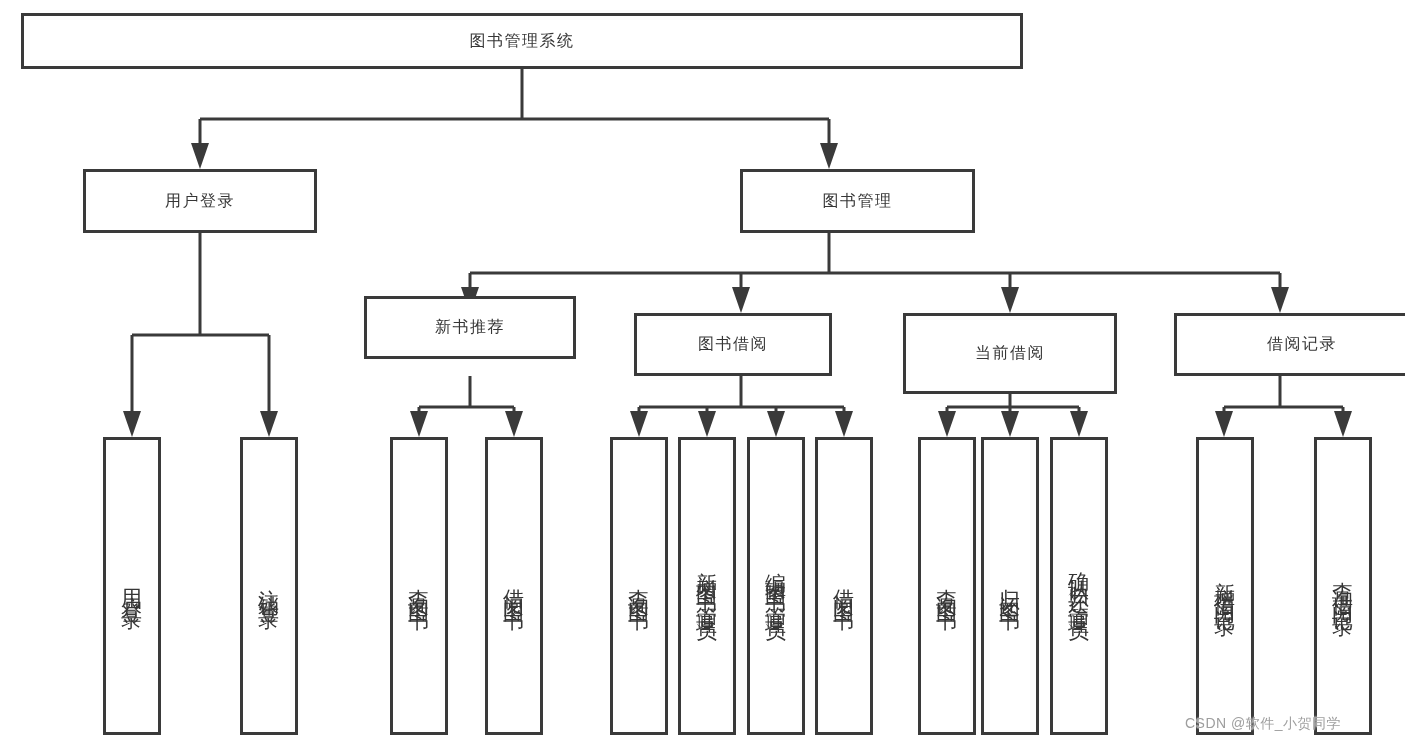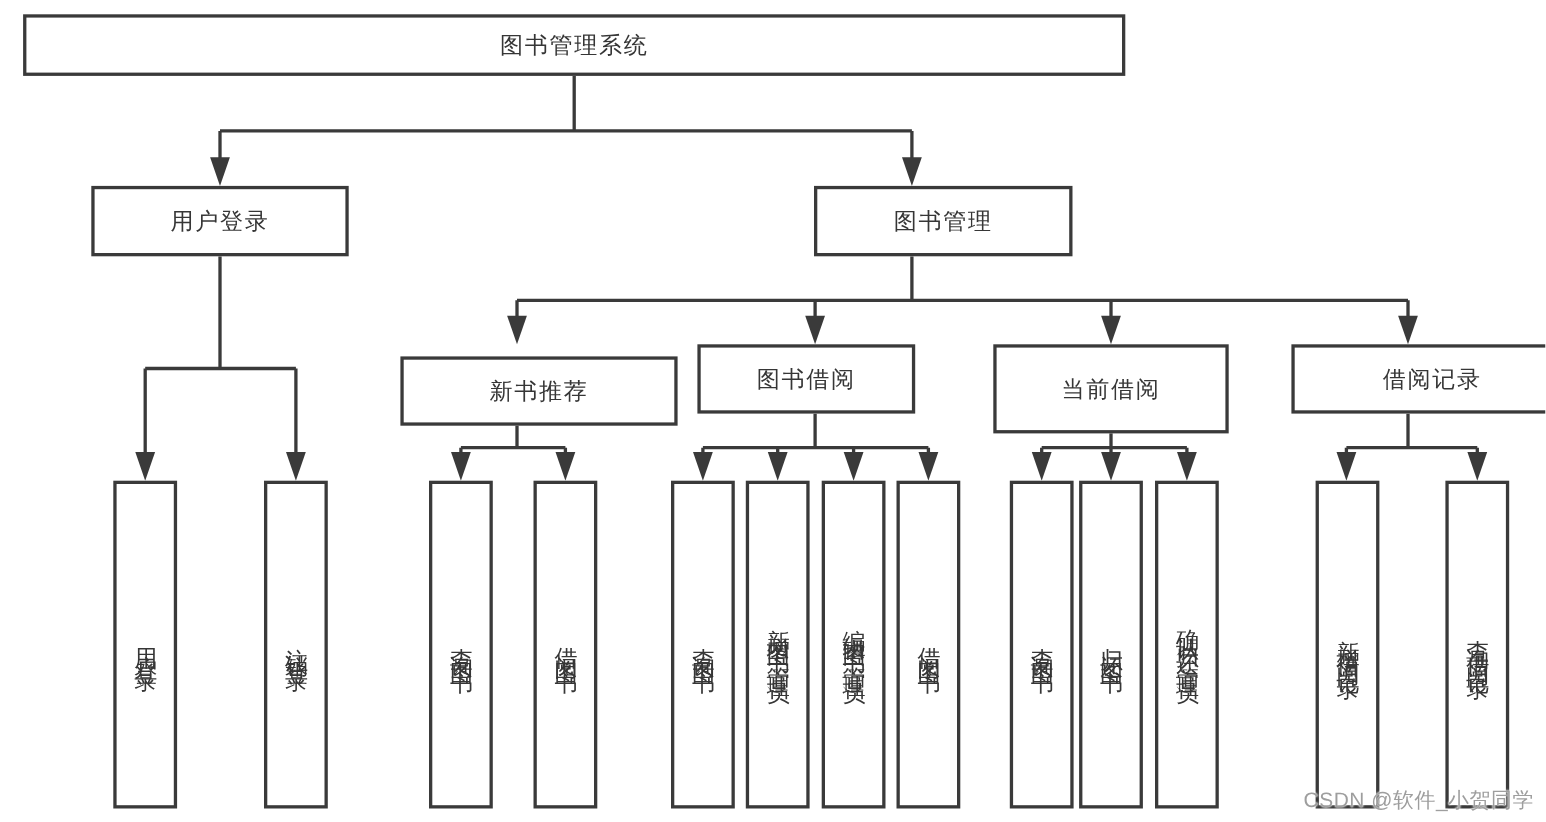--- a/index.html
+++ b/index.html
@@ -6,44 +6,44 @@
   #canvas{
     position:relative;width:1405px;height:747px;background:#ffffff;
     font-family:"Liberation Sans","DejaVu Sans",sans-serif;overflow:hidden;
   }
   #connectors{position:absolute;left:0;top:0;width:1405px;height:747px;}
   .box{
     position:absolute;box-sizing:border-box;background:#ffffff;
     border:3px solid #3a3a3a;display:flex;align-items:center;justify-content:center;
     color:#363636;
   }
-  .hlabel{font-size:21px;letter-spacing:1.5px;white-space:nowrap;}
+  .hlabel{font-size:16px;letter-spacing:1.5px;white-space:nowrap;}
   .vtext{
     writing-mode:vertical-rl;text-orientation:mixed;
     font-size:21px;letter-spacing:7px;line-height:1;white-space:nowrap;
   }
   
   #root{left:21px;top:13px;width:1002px;height:56px;}
   
   #n-user-login{left:83px;top:169px;width:234px;height:64px;}
   #n-book-mgmt{left:740px;top:169px;width:235px;height:64px;}
   
-  #n-recommend{left:364px;top:324px;width:252px;height:63px;}
+  #n-recommend{left:364px;top:296px;width:212px;height:63px;}
   #n-borrow{left:634px;top:313px;width:198px;height:63px;}
   #n-current{left:903px;top:313px;width:214px;height:81px;}
   #n-records{left:1174px;top:313px;width:256px;height:63px;justify-content:center;}
   
   .leaf{top:437px;width:58px;height:298px;}
   #l-g1c1{left:103px;} #l-g1c2{left:240px;}
   #l-g2c1{left:390px;} #l-g2c2{left:485px;}
   #l-g3c1{left:610px;} #l-g3c2{left:678px;} #l-g3c3{left:747px;} #l-g3c4{left:815px;}
   #l-g4c1{left:918px;} #l-g4c2{left:981px;} #l-g4c3{left:1050px;}
   #l-g5c1{left:1196px;} #l-g5c2{left:1314px;}
   #watermark{
-    position:absolute;left:1185px;top:715px;font-size:19px;letter-spacing:0.5px;
+    position:absolute;left:1185px;top:715px;font-size:14px;letter-spacing:0.5px;
     color:#9e9e9e;white-space:nowrap;z-index:10;
     text-shadow:0 0 2px #ffffff,0 0 2px #ffffff;
   }
 </style>
 </head>
 <body>
 
 <div id="canvas">
 
   <svg id="connectors" viewBox="0 0 1405 747" xmlns="http://www.w3.org/2000/svg">

